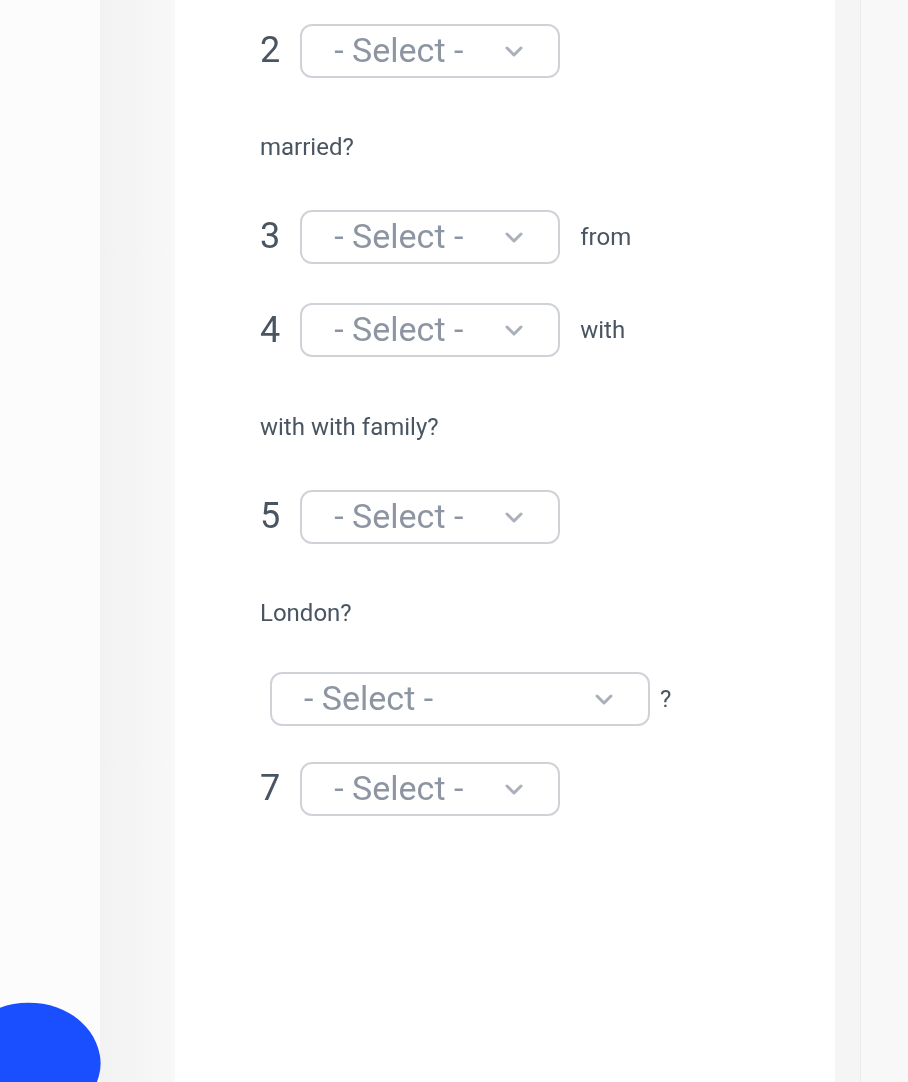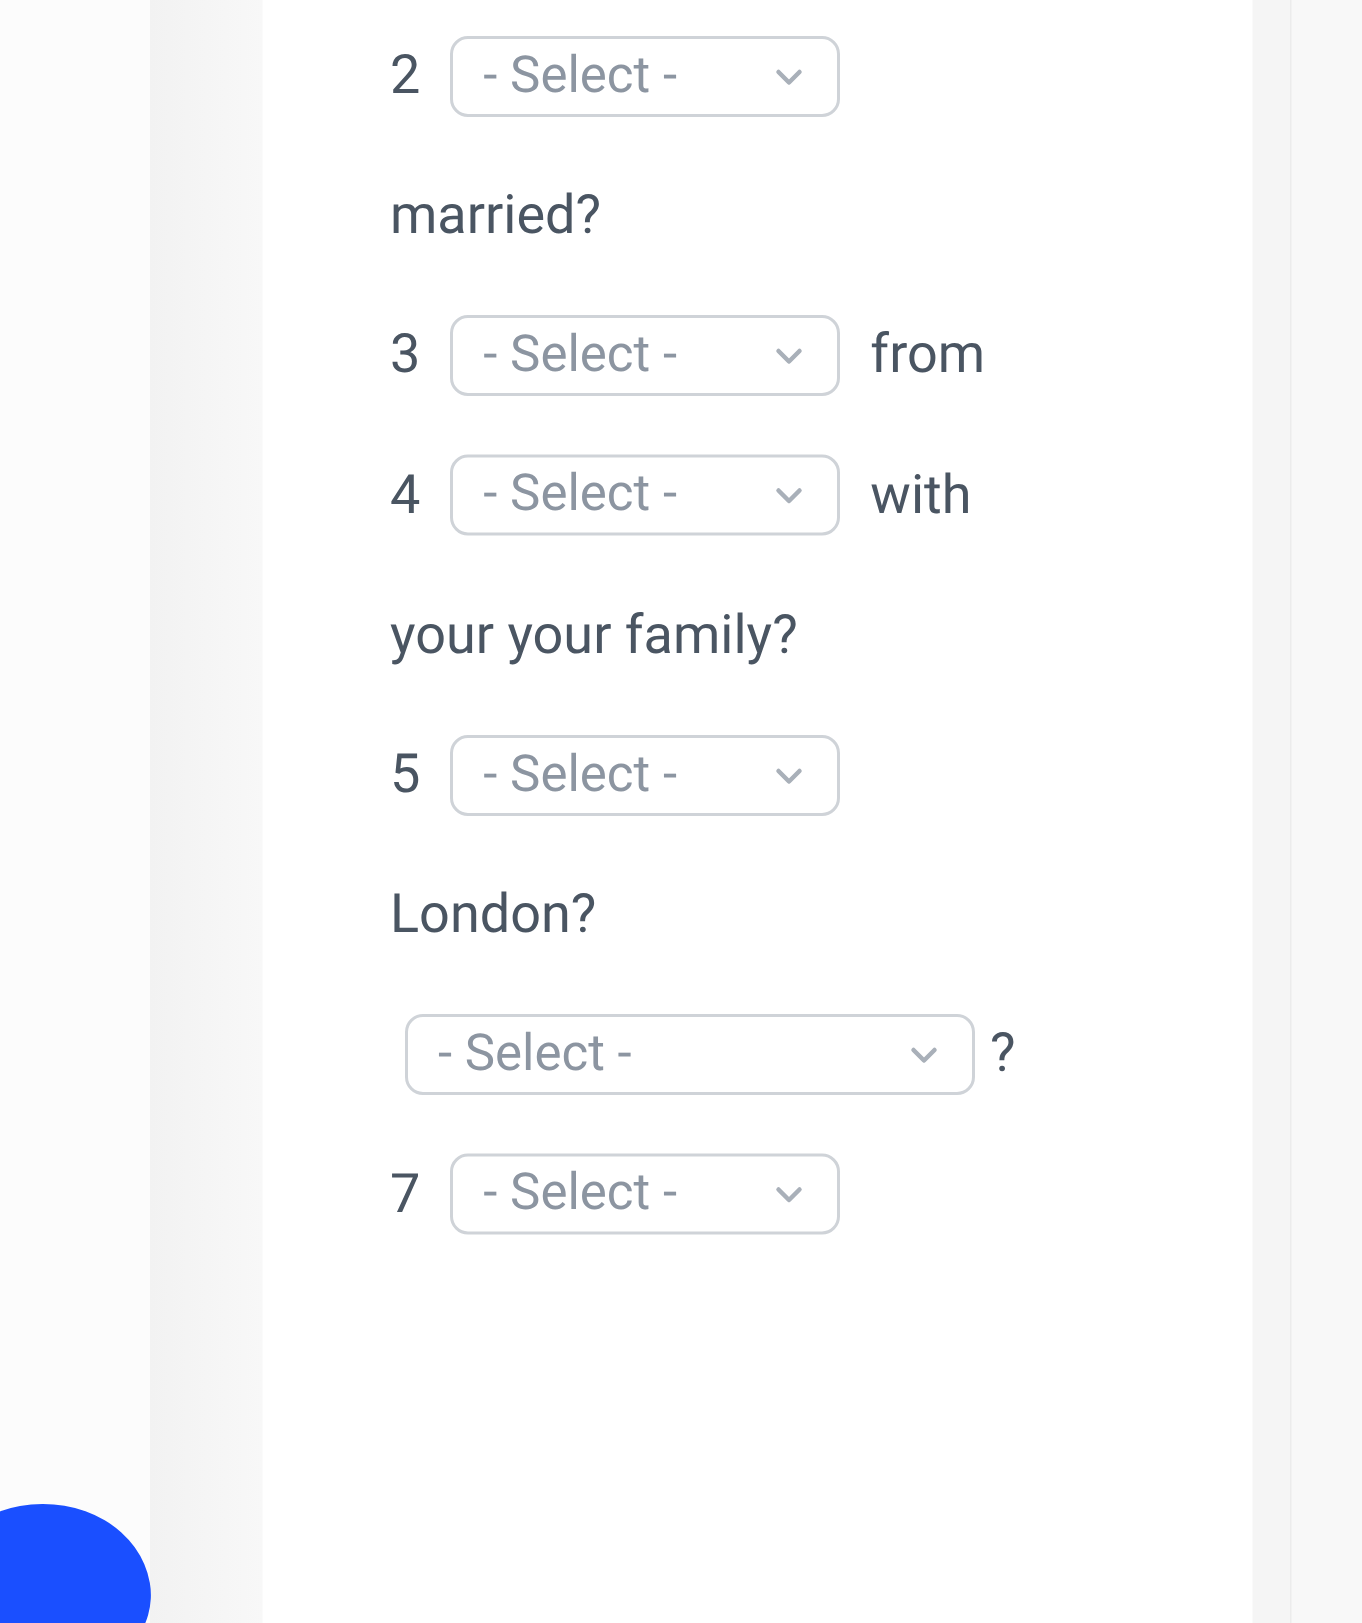--- a/index.html
+++ b/index.html
@@ -54,29 +54,29 @@
     }
     .question-text-row {
       margin-bottom: 32px;
     }
     .qnum {
       color: #4a5562;
       font-size: 36px;
     }
     .qtext {
       color: #4a5562;
-      font-size: 36px;
+      font-size: 24px;
     }
     .select-box {
       display: inline-flex;
       align-items: center;
       justify-content: space-between;
       border: 2px solid #cfd3d8;
       border-radius: 12px;
-      padding: 10px 20px;
+      padding: 10px 32px;
       min-width: 260px;
       height: 54px;
       background: #fff;
       cursor: pointer;
     }
     .select-box.wide {
       min-width: 380px;
     }
     .select-placeholder {
       color: #8c95a1;
@@ -166,21 +166,21 @@
           <span class="select-placeholder">- Select -</span>
           <span class="chevron">
             <svg viewBox="0 0 24 24" fill="none" stroke="#a9b0b9" stroke-width="3" stroke-linecap="round" stroke-linejoin="round">
                 <polyline points="5 9 12 16 19 9"></polyline>
               </svg>
           </span>
         </div>
         <span class="qtext">with</span>
       </div>
       <div class="question-text-row">
-        <span class="qtext">your your family?</span>
+        <span class="qtext">with with family?</span>
       </div>
 
       <div class="question-row">
         <span class="qnum">5</span>
         <div class="select-box">
           <span class="select-placeholder">- Select -</span>
           <span class="chevron">
             <svg viewBox="0 0 24 24" fill="none" stroke="#a9b0b9" stroke-width="3" stroke-linecap="round" stroke-linejoin="round">
                 <polyline points="5 9 12 16 19 9"></polyline>
               </svg>

